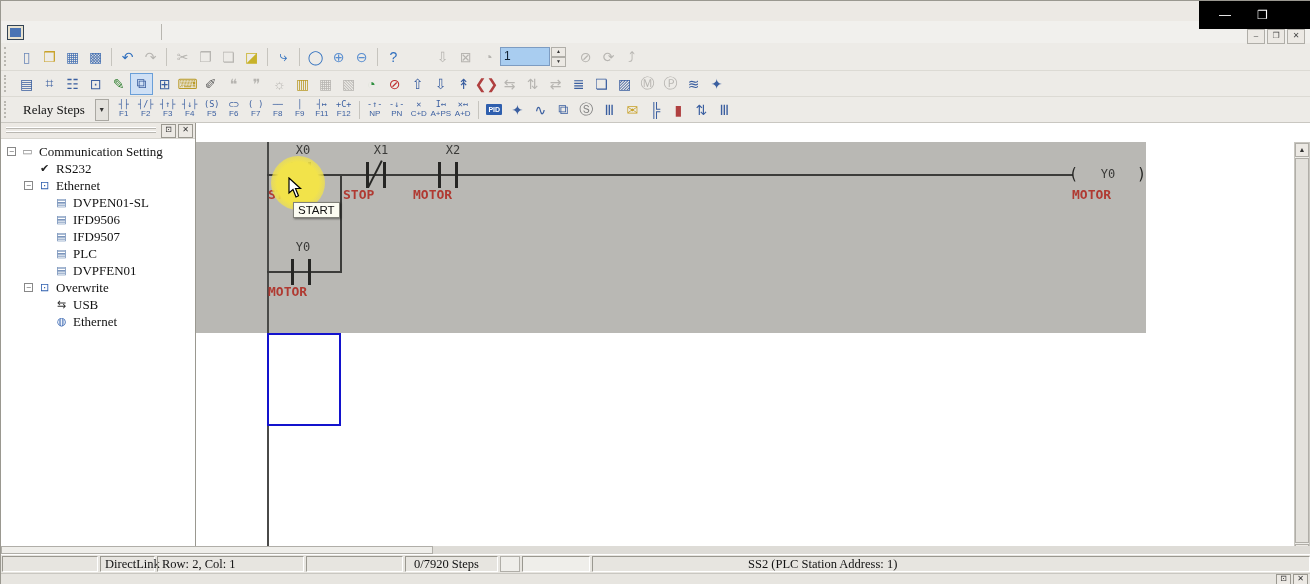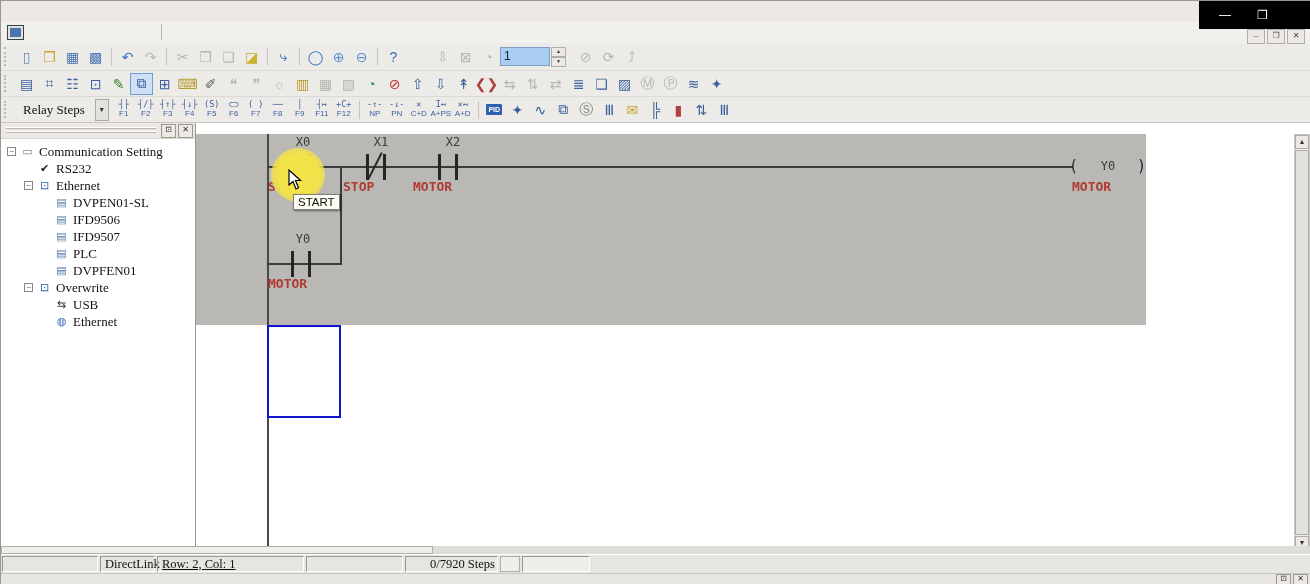--- a/index.html
+++ b/index.html
@@ -51,21 +51,21 @@
   .dock{position:absolute;left:0;top:0;width:195px;height:423px;background:#fff;border-right:1px solid #9a9890;box-sizing:border-box;}
   .dock-header{height:15px;background:#ece9e4;display:flex;align-items:center;padding:0 2px;gap:2px;border-bottom:1px solid #d8d6d0;}
   .dock-grip{flex:1;height:7px;background:repeating-linear-gradient(#fff 0 1px,#b9b7b1 1px 2px,transparent 2px 4px);margin:0 3px;}
   .mini-btn{width:13px;height:12px;border:1px solid #9a9890;background:#ece9e4;font-size:8px;line-height:10px;text-align:center;color:#333;}
   .tree{font-family:"Liberation Serif",serif;font-size:13px;color:#111;padding-top:4px;}
   .tree-item{display:flex;align-items:center;height:17px;gap:4px;cursor:default;white-space:nowrap;}
   .expander{width:9px;height:9px;border:1px solid #888;background:#fff;font-size:9px;line-height:7px;text-align:center;color:#333;flex:none;box-sizing:border-box;}
   .expander:empty{border:none;background:transparent;}
   .ticon{width:15px;text-align:center;font-size:11px;flex:none;}
 
-  .editor{position:absolute;left:195px;top:8px;width:1115px;height:423px;background:#fff;}
+  .editor{position:absolute;left:195px;top:16px;width:1115px;height:423px;background:#fff;}
   .grayband{position:absolute;left:0;top:3px;width:950px;height:191px;background:#b9b8b4;}
   .rail{position:absolute;left:71px;top:3px;width:2px;height:420px;background:#4a4a48;}
   .hline{position:absolute;height:2px;background:#3c3c3a;}
   .vline{position:absolute;width:2px;background:#3c3c3a;}
   .cbar{position:absolute;width:3px;height:26px;background:#262624;}
   .ncslash{position:absolute;width:2px;height:30px;background:#262624;transform:rotate(27deg);}
   .dev{position:absolute;width:44px;text-align:center;font-family:"DejaVu Sans Mono",monospace;font-size:12px;color:#3a3a38;}
   .cmt{position:absolute;font-family:"DejaVu Sans Mono",monospace;font-size:13px;font-weight:bold;color:#b03a32;letter-spacing:0px;}
   .coiltxt{position:absolute;font-family:"DejaVu Sans Mono",monospace;font-size:15px;color:#262624;}
   .hl-circle{position:absolute;left:75px;top:17px;width:54px;height:54px;border-radius:50%;
@@ -456,25 +456,26 @@
     </div>
   </div>
 
   <div class="hscroll">
     <div class="hthumb"></div>
   </div>
 
   <div class="statusbar">
     <div class="seg" style="width:96px;"></div>
     <div class="seg" style="width:55px;">DirectLink</div>
-    <div class="seg" style="width:147px;text-decoration:underline;">Row: 2, Col: 1</div>
+    <div class="seg" style="width:147px;">Row: 2, Col: 1</div>
     <div class="seg" style="width:97px;"></div>
-    <div class="seg" style="width:93px;padding-left:24px;">0/7920 Steps</div>
+    <div class="seg" style="width:93px;padding-left:8px;">0/7920 Steps</div>
     <div class="sqbtn"></div>
     <div class="seg" style="width:68px;background:#efeeea;"></div>
+    <div class="seg" style="flex:1;padding-left:155px;">SS2 (PLC Station Address: 1)</div>
   </div>
 
   <div class="bottomstrip">
     <span class="mini-btn">⊡</span>
     <span class="mini-btn">✕</span>
   </div>
 
 </div>
 
 </body></html>

